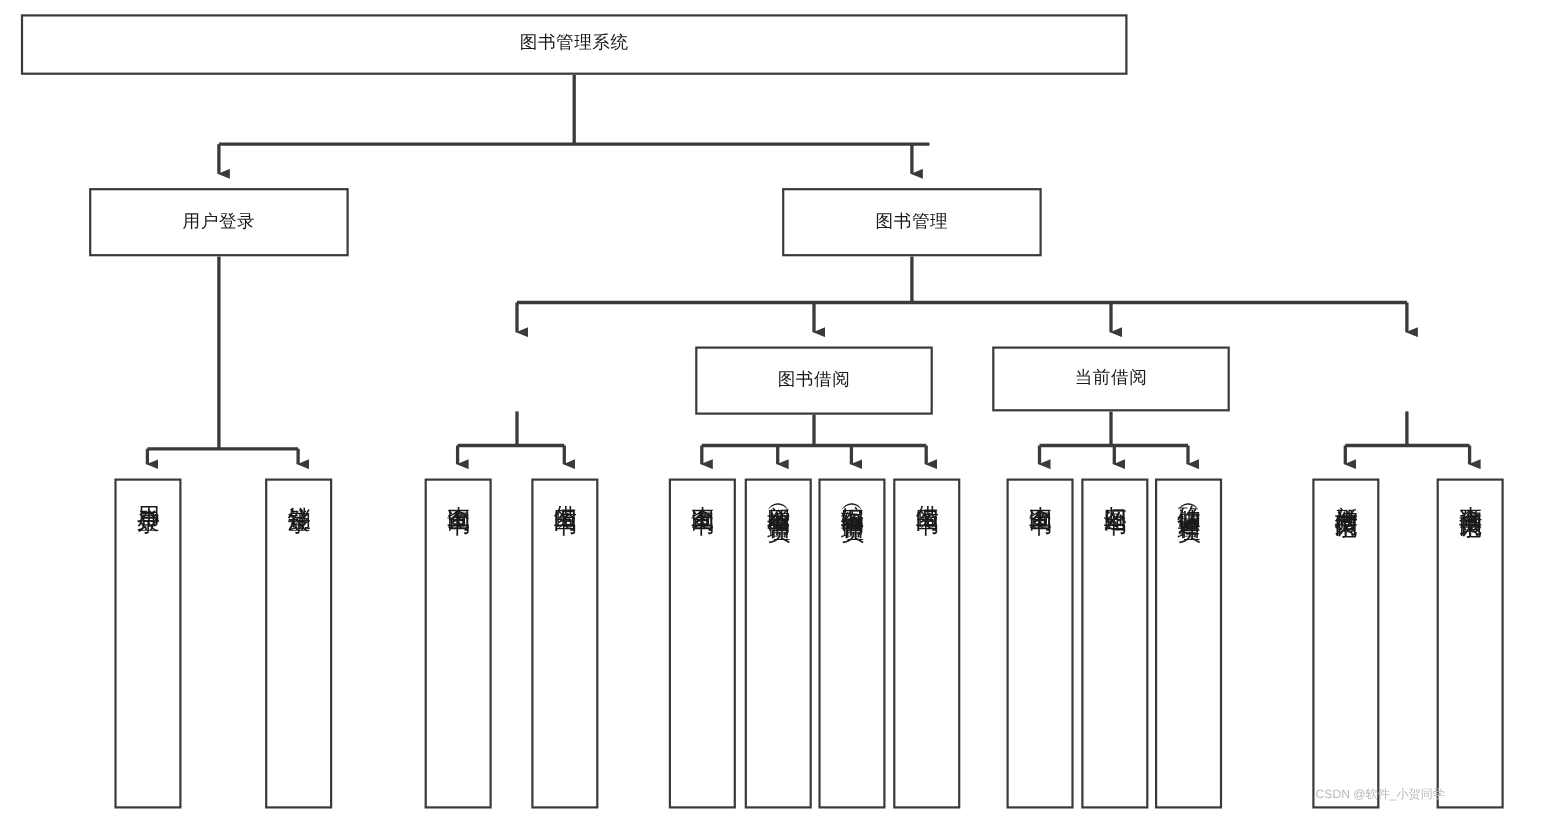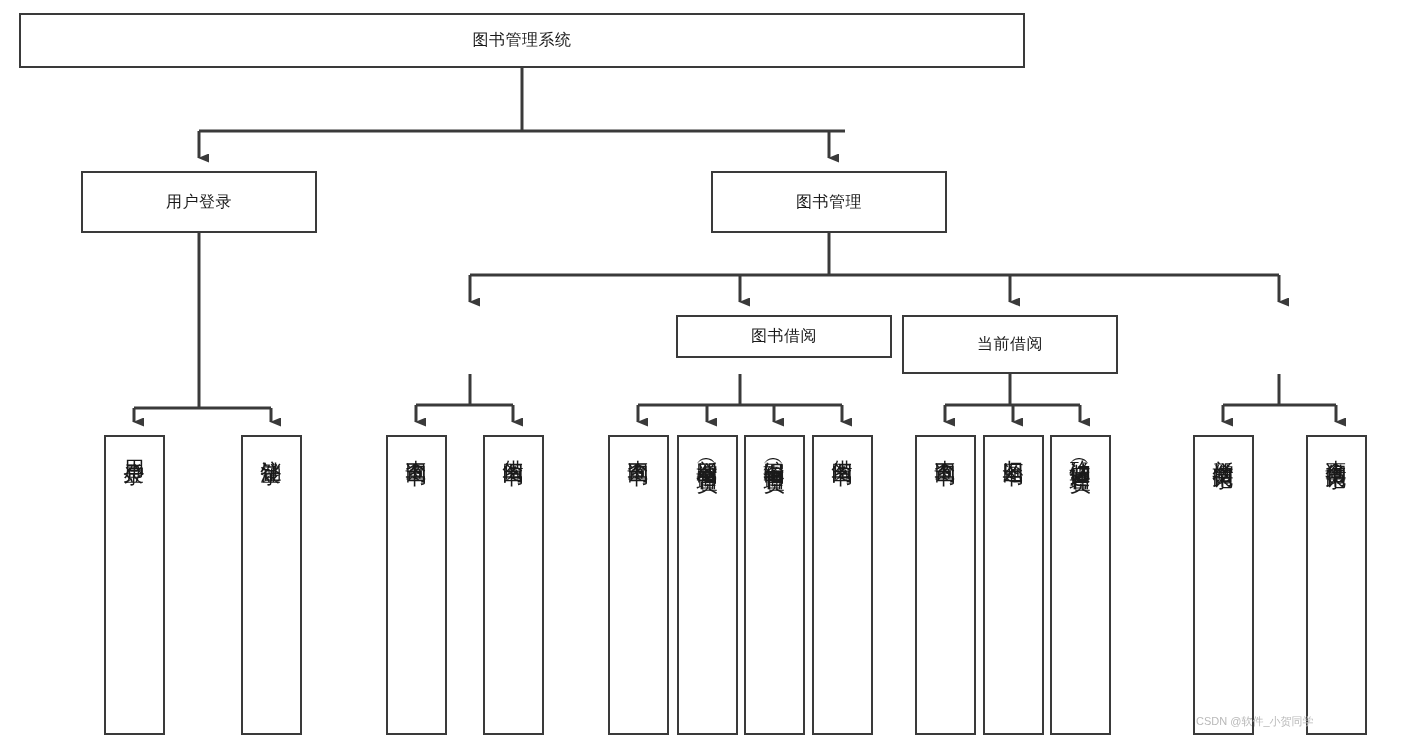--- a/index.html
+++ b/index.html
@@ -129,21 +129,21 @@
     <span class="node-label">图书管理系统</span>
   </div>
 
   <div class="node h-node" style="left: 81px; top: 171px; width: 236px; height: 62px;">
     <span class="node-label">用户登录</span>
   </div>
   <div class="node h-node" style="left: 711px; top: 171px; width: 236px; height: 62px;">
     <span class="node-label">图书管理</span>
   </div>
 
-  <div class="node h-node" style="left: 632px; top: 315px; width: 216px; height: 43px; margin-left: 44px;">
+  <div class="node h-node" style="left: 632px; top: 315px; width: 216px; height: 62px;">
     <span class="node-label">图书借阅</span>
   </div>
   <div class="node h-node" style="left: 902px; top: 315px; width: 216px; height: 59px;">
     <span class="node-label">当前借阅</span>
   </div>
 
   <div class="node v-node" style="left: 104px; top: 435px; width: 61px; height: 300px;">
     <span class="node-label">用户登录</span>
   </div>
   <div class="node v-node" style="left: 241px; top: 435px; width: 61px; height: 300px;">

